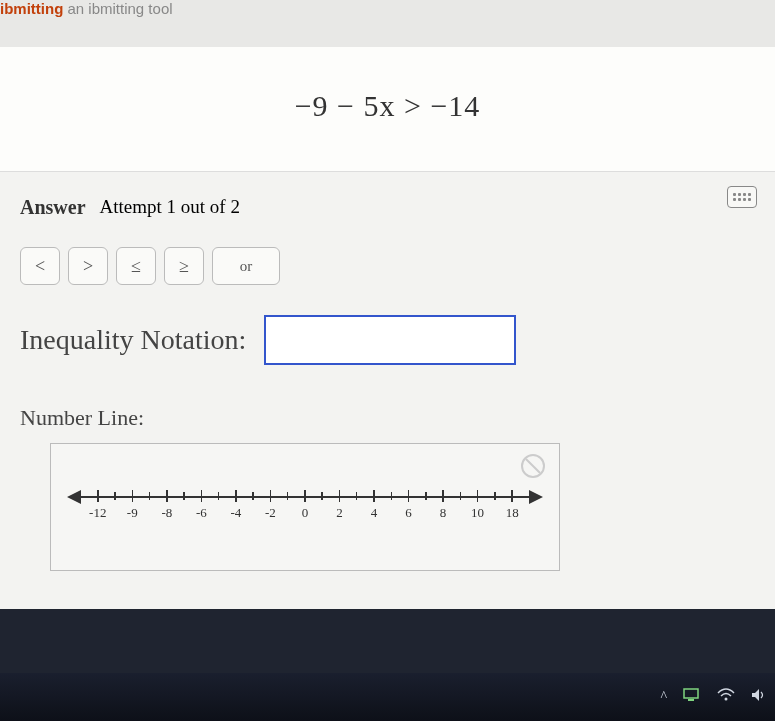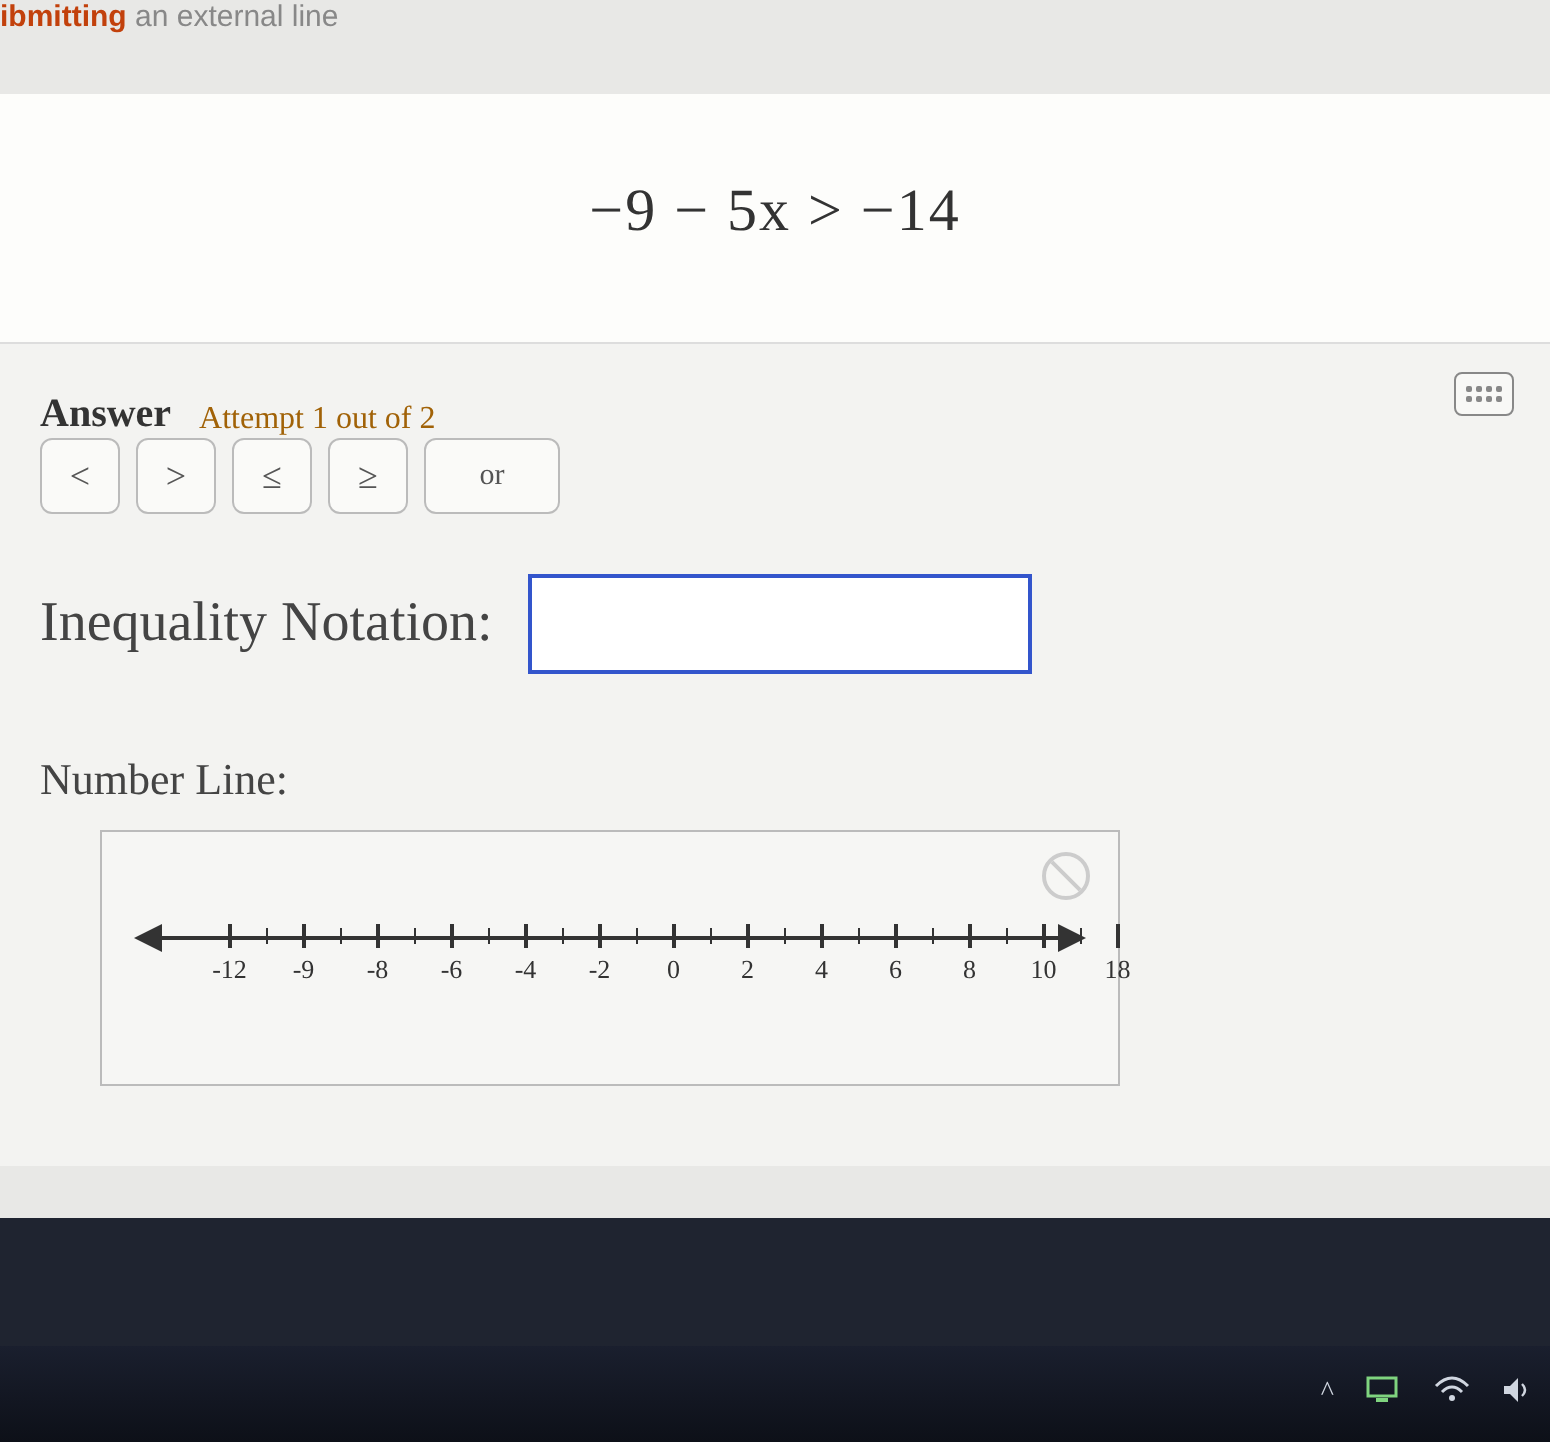--- a/index.html
+++ b/index.html
@@ -31,31 +31,32 @@
       color: #333;
       letter-spacing: 1px;
     }
     .answer-area {
       background: #f3f3f1;
       padding: 24px 20px 40px 20px;
       position: relative;
     }
     .answer-header {
       display: flex;
-      align-items: flex-end;
+      align-items: flex-start;
       gap: 14px;
+      margin-bottom: 28px;
     }
     .answer-label {
       font-weight: bold;
       font-size: 20px;
       color: #333;
     }
     .attempt-text {
-      color: #a16207;
-      font-size: 16px;
+      color: #000000;
+      font-size: 19px;
     }
     .keypad-icon {
       position: absolute;
       right: 18px;
       top: 14px;
       width: 30px;
       height: 22px;
       border: 1.5px solid #888;
       border-radius: 4px;
       background: #f8f8f6;
@@ -164,21 +165,20 @@
       right: 28px;
       top: -6px;
       display: flex;
       justify-content: space-between;
     }
     .tick {
       display: flex;
       flex-direction: column;
       align-items: center;
       position: relative;
-      margin-left: 17px;
     }
     .tick .mark { width: 1.5px; height: 12px; background: #333; }
     .tick .mark.minor { height: 8px; margin-top: 2px; }
     .tick .num {
       font-size: 13px;
       color: #333;
       font-family: Georgia, serif;
       margin-top: 3px;
       position: absolute;
       top: 12px;
@@ -222,21 +222,21 @@
       left:0; right:0;
       height: 64px;
       background: #1f2430;
     }
   </style>
 </head>
 <body>
 
 <div class="top-cut">
   <span class="bold">ibmitting</span>
-  <span>an external line</span>
+  <span>an ibmitting tool</span>
 </div>
 
 <div class="problem-area">
   <div class="equation">−9 − 5x &gt; −14</div>
 </div>
 
 <div class="answer-area">
   <div class="keypad-icon">
     <span></span>
       <span></span>

